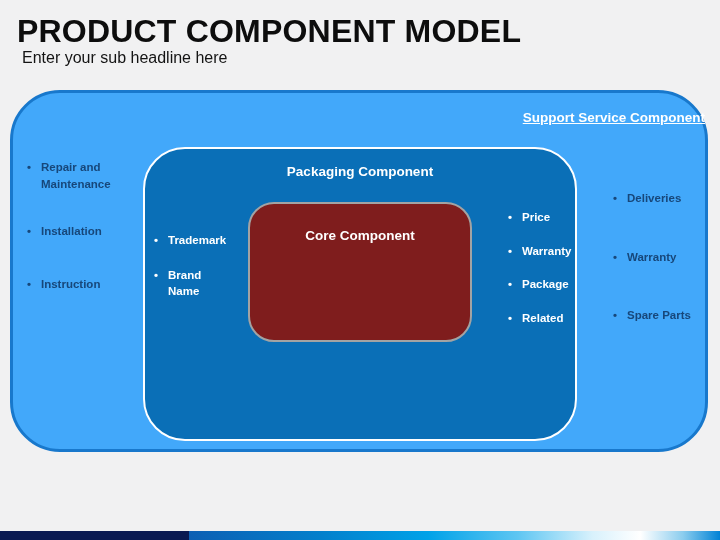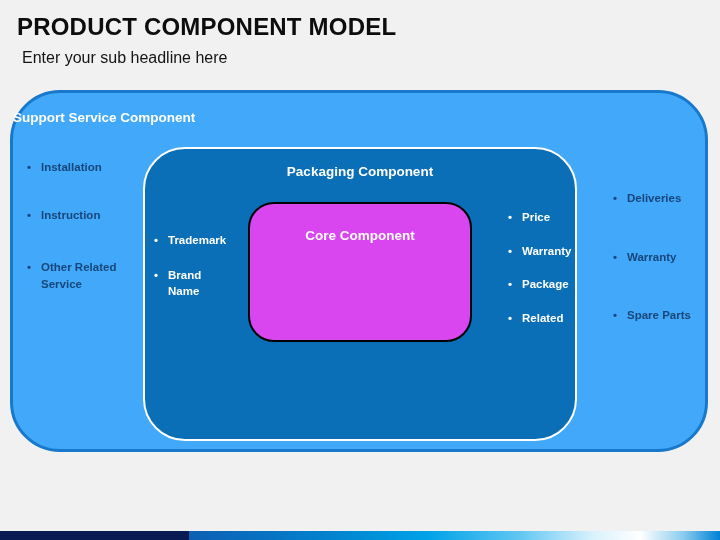--- a/index.html
+++ b/index.html
@@ -5,59 +5,60 @@
   html, body { margin:0; padding:0; }
   body {
     width:720px; height:540px; position:relative; overflow:hidden;
     background:#f1f1f2;
     font-family:"Liberation Sans", sans-serif;
   }
 
   
   .slide-title {
     position:absolute; left:17px; top:13px;
-    font-size:24px; font-weight:bold; color:#0d0d0d; letter-spacing:0.2px;
+    font-size:32px; font-weight:bold; color:#0d0d0d; letter-spacing:0.2px;
   }
   .slide-subtitle {
     position:absolute; left:22px; top:49px;
     font-size:16px; color:#141414;
   }
 
   
   .outer-box {
     position:absolute; left:10px; top:90px; width:698px; height:362px;
     box-sizing:border-box;
     background:#42a8fa;
     border:3px solid #1878cc;
     border-radius:50px;
   }
   .outer-label {
-    text-align:left; color:#ffffff; font-weight:bold; font-size:13.5px;
+    text-align:right; color:#ffffff; font-weight:bold; font-size:13.5px;
     margin-top:17px;
+    text-decoration:underline;
   }
 
   
   .packaging-box {
     position:absolute; left:143px; top:147px; width:434px; height:294px;
     box-sizing:border-box;
     background:#0a6fb7;
     border:2px solid #ffffff;
     border-radius:42px;
   }
   .packaging-label {
     text-align:center; color:#ffffff; font-weight:bold; font-size:13.5px;
     margin-top:15px;
   }
 
   
   .core-box {
     position:absolute; left:248px; top:202px; width:224px; height:140px;
     box-sizing:border-box;
-    background:#d946ef;
-    border:2px solid #000000;
+    background:#7f1d1d;
+    border:2px solid #a3a3a3;
     border-radius:26px;
   }
   .core-label {
     text-align:center; color:#ffffff; font-weight:bold; font-size:13.5px;
     margin-top:24px;
   }
 
   
   ul.blist { list-style:none; margin:0; padding:0; position:absolute; }
   ul.blist li {
@@ -106,23 +107,23 @@
 <body>
 
 <div class="slide-title">PRODUCT COMPONENT MODEL</div>
 <div class="slide-subtitle">Enter your sub headline here</div>
 
 <div class="outer-box">
   <div class="outer-label">Support Service Component</div>
 </div>
 
 <ul class="blist dark-text left-list">
+  <li>Repair and Maintenance</li>
   <li>Installation</li>
   <li>Instruction</li>
-  <li>Other Related Service</li>
 </ul>
 
 <ul class="blist dark-text right-list">
   <li>Deliveries</li>
   <li>Warranty</li>
   <li>Spare Parts</li>
 </ul>
 
 <div class="packaging-box">
   <div class="packaging-label">Packaging Component</div>

